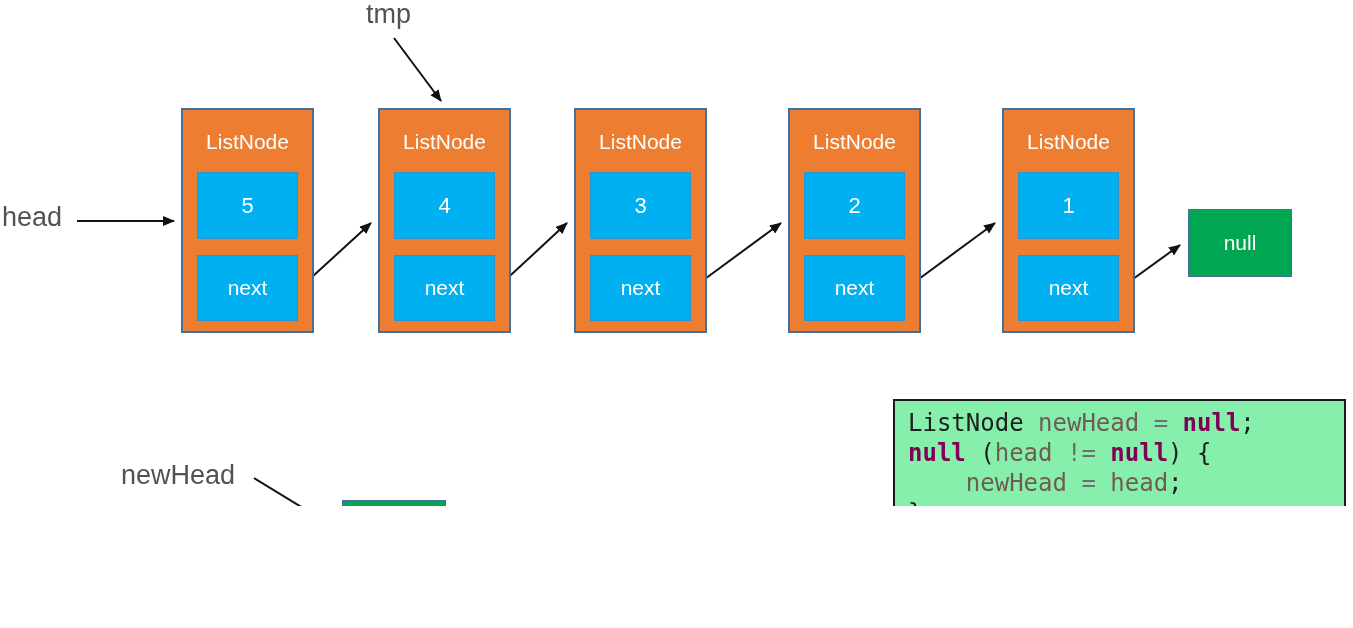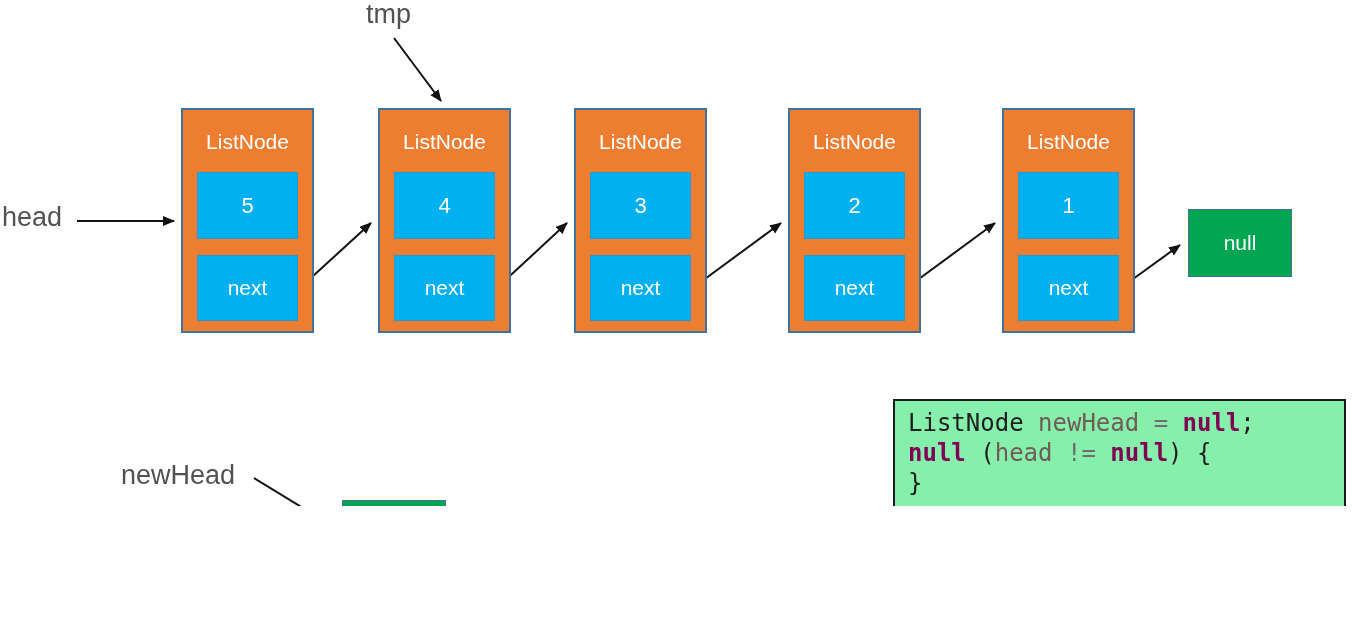--- a/index.html
+++ b/index.html
@@ -115,17 +115,18 @@
     </div>
 
   <div class="nullbox" style="left:1188px;top:209px;width:104px;height:68px">null</div>
 
   <div class="nullbox" style="left:342px;top:500px;width:104px;height:67px">null</div>
 
   <div class="codebox">
     <div id="code-lines">
         <div class="code-line"><span class="tok-t">ListNode</span><span class="tok-v"> newHead</span><span class="tok-o"> = </span><span class="tok-k">null</span><span class="tok-p">;</span></div>
         <div class="code-line"><span class="tok-k">null</span><span class="tok-p"> (</span><span class="tok-v">head</span><span class="tok-o"> != </span><span class="tok-k">null</span><span class="tok-p">) {</span></div>
+        <div class="code-line"><span class="tok-p">    </span><span class="tok-v">newHead</span><span class="tok-o"> = </span><span class="tok-v">head</span><span class="tok-p">;</span></div>
         <div class="code-line"><span class="tok-p">}</span></div>
       </div>
   </div>
 
 </div>
 
 </body></html>

